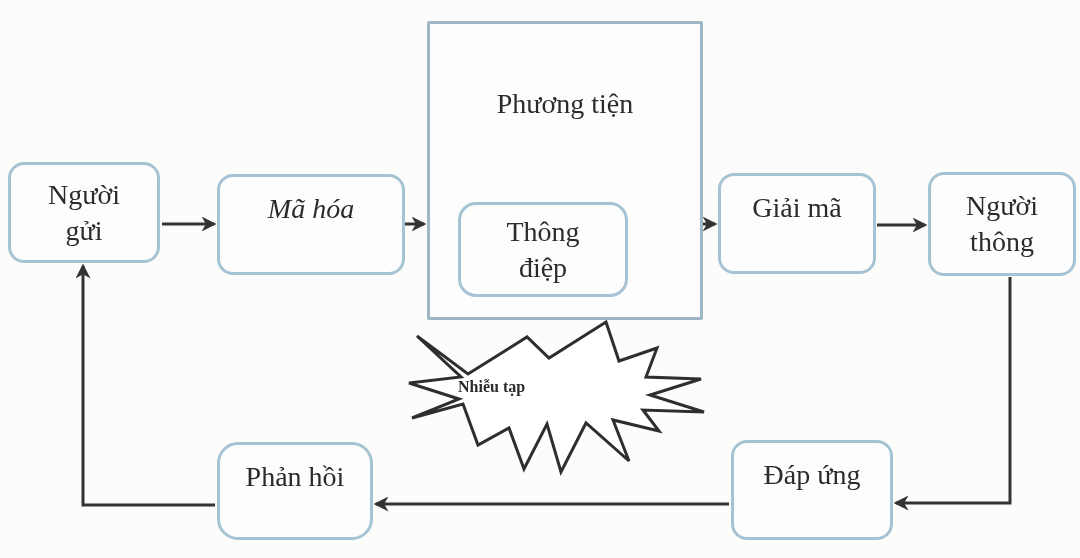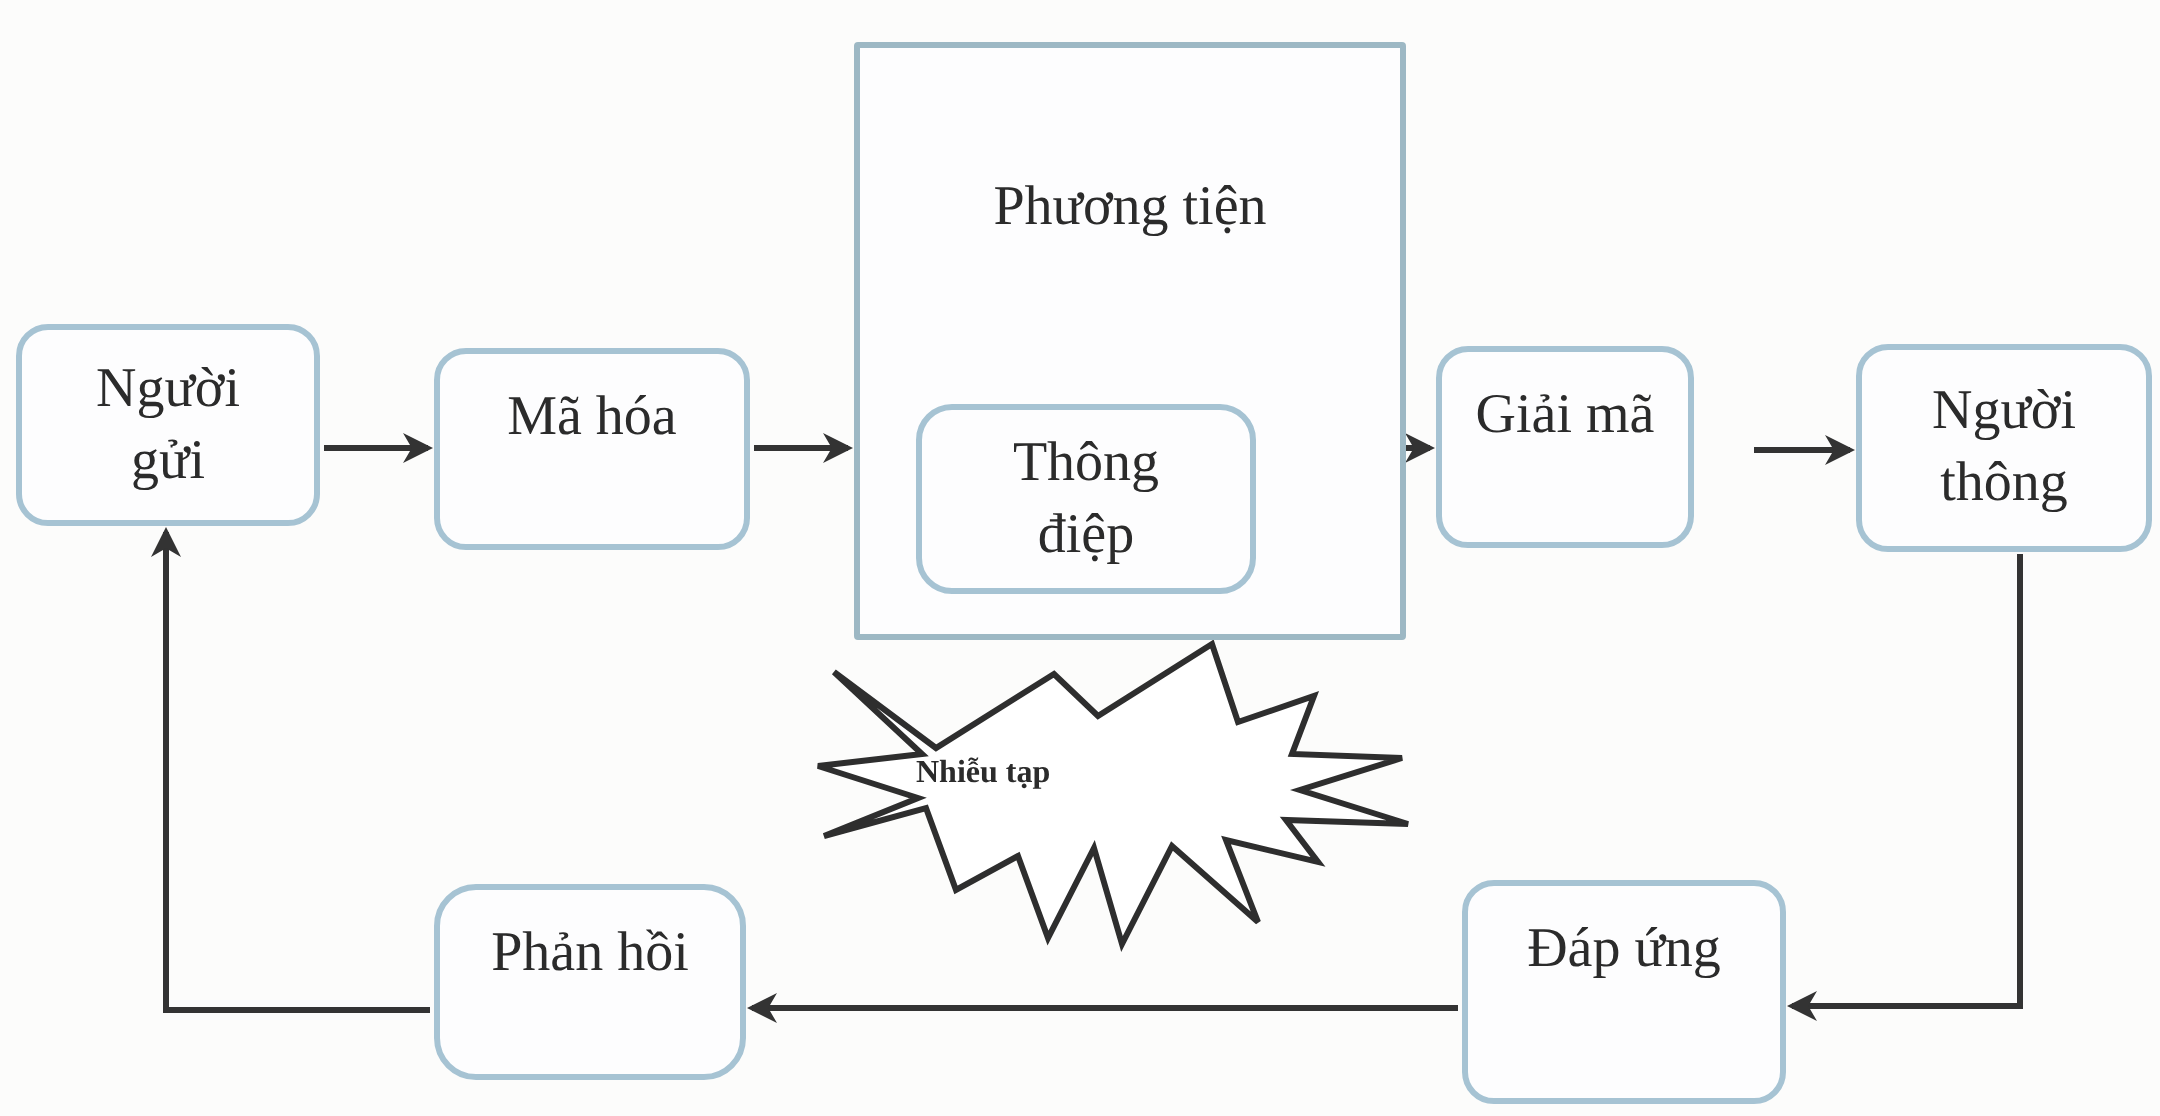--- a/index.html
+++ b/index.html
@@ -60,27 +60,27 @@
   .node .line{display:block;white-space:nowrap;}
   .noise-label{
     position:absolute;
     left:458px;top:378px;width:180px;
     font-size:16px;
     font-weight:600;
     color:var(--text);
   }
   
   .n-sender  {left:8px;   top:162px; width:152px; height:101px;}
-  .n-encode  {left:217px; top:174px; width:158px; height:101px;}
+  .n-encode  {left:217px; top:174px; width:188px; height:101px;font-style:italic;}
   .n-medium  {left:427px; top:21px;  width:276px; height:299px; padding-top:62px; justify-content:flex-start;}
   .n-message {left:458px; top:202px; width:170px; height:95px;  border-radius:18px;text-align:right;}
-  .n-decode  {left:718px; top:173px; width:129px; height:101px;}
+  .n-decode  {left:718px; top:173px; width:158px; height:101px;}
   .n-receiver{left:928px; top:172px; width:148px; height:104px;}
   .n-feedback{left:217px; top:442px; width:156px; height:98px;border-radius:21px;}
-  .n-response{left:731px; top:440px; width:162px; height:112px;}
+  .n-response{left:731px; top:440px; width:162px; height:100px;}
 </style>
 </head>
 <body>
 
 <div class="canvas">
 
   <svg class="wires" viewBox="0 0 1080 558" xmlns="http://www.w3.org/2000/svg">
     <defs>
       <marker id="arrow" viewBox="0 0 12 12" refX="10" refY="6" markerWidth="15" markerHeight="15" orient="auto" markerUnits="userSpaceOnUse">
         <path class="arrowhead" d="M0,0 L12,6 L0,12 L3.5,6 Z"></path>

